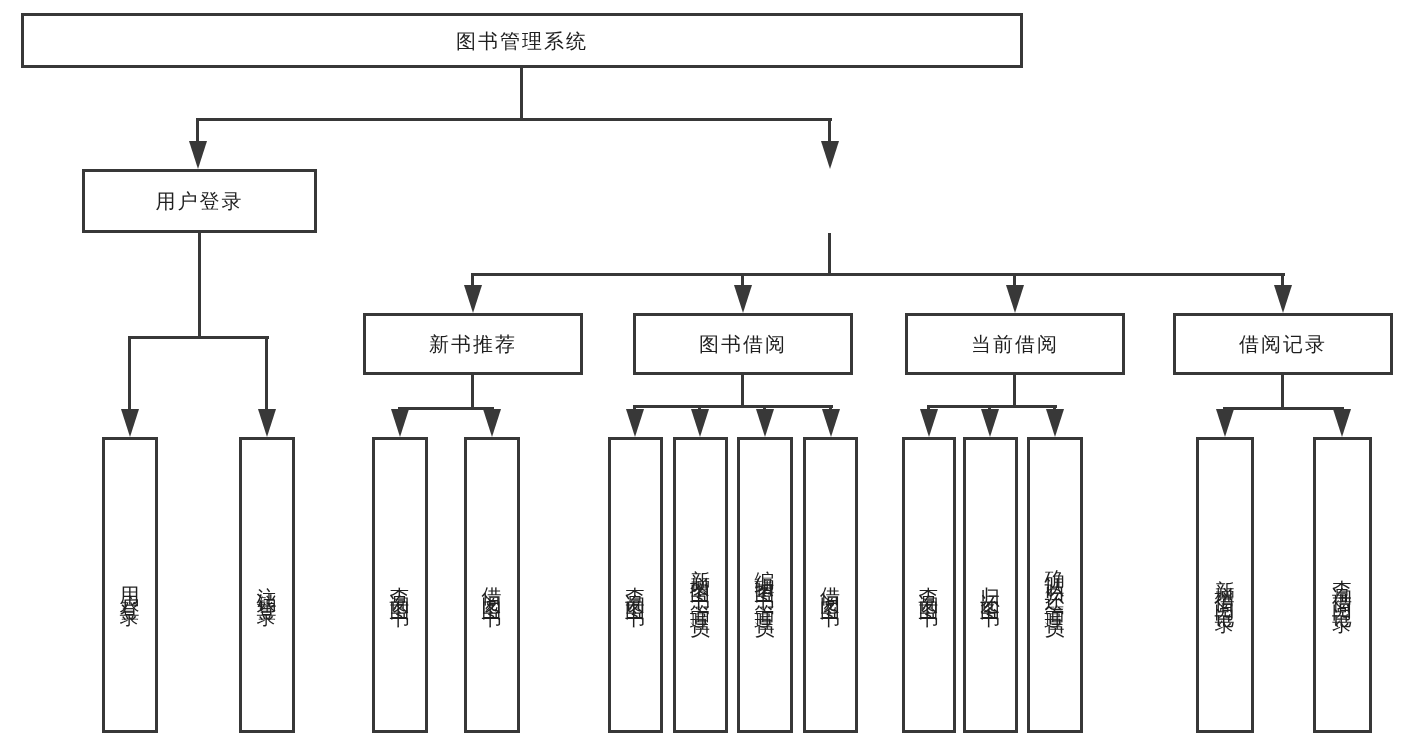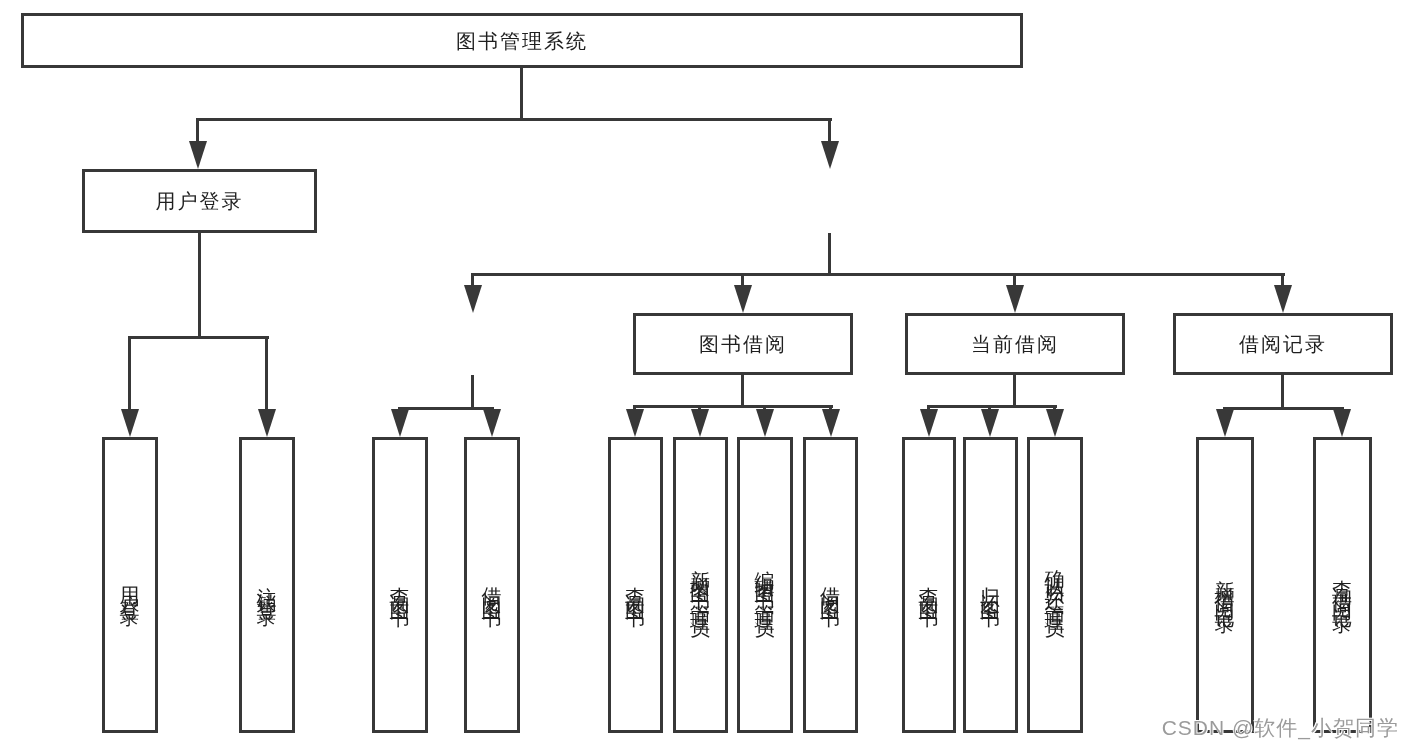--- a/index.html
+++ b/index.html
@@ -88,20 +88,21 @@
     <div class="vl" style="left:471px;  top:273px; height:14px;"></div>
     <div class="ar" style="left:464px;  top:285px;"></div>
     <div class="vl" style="left:741px;  top:273px; height:14px;"></div>
     <div class="ar" style="left:734px;  top:285px;"></div>
     <div class="vl" style="left:1013px; top:273px; height:14px;"></div>
     <div class="ar" style="left:1006px; top:285px;"></div>
     <div class="vl" style="left:1281px; top:273px; height:14px;"></div>
     <div class="ar" style="left:1274px; top:285px;"></div>
   </div>
 
+  <div class="node" style="left:363px;  top:313px; width:220px; height:62px;">新书推荐</div>
   <div class="node" style="left:905px;  top:313px; width:220px; height:62px;">当前借阅</div>
   <div class="node" style="left:633px;  top:313px; width:220px; height:62px;">图书借阅</div>
   <div class="node" style="left:1173px; top:313px; width:220px; height:62px;">借阅记录</div>
 
   <div class="connector">
     <div class="vl" style="left:471px; top:375px; height:35px;"></div>
     <div class="hl" style="left:398px; top:407px; width:96px;"></div>
     <div class="vl" style="left:398px; top:407px; height:5px;"></div>
     <div class="ar" style="left:391px; top:409px;"></div>
     <div class="vl" style="left:490px; top:407px; height:5px;"></div>
@@ -152,15 +153,14 @@
   <div class="node leaf" style="left:737px;  top:437px; width:56px; height:296px;">编辑图书（管理员）</div>
   <div class="node leaf" style="left:803px;  top:437px; width:55px; height:296px;">借阅图书</div>
 
   <div class="node leaf" style="left:902px;  top:437px; width:54px; height:296px;">查询图书</div>
   <div class="node leaf" style="left:963px;  top:437px; width:55px; height:296px;">归还图书</div>
   <div class="node leaf" style="left:1027px; top:437px; width:56px; height:296px;">确认归还（管理员）</div>
 
   <div class="node leaf" style="left:1196px; top:437px; width:58px; height:296px;">新增借阅记录</div>
   <div class="node leaf" style="left:1313px; top:437px; width:59px; height:296px;">查询借阅记录</div>
 
-  <div class="watermark">CSDN @软件_小贺同学</div>
 
 </div>
 
 </body></html>

